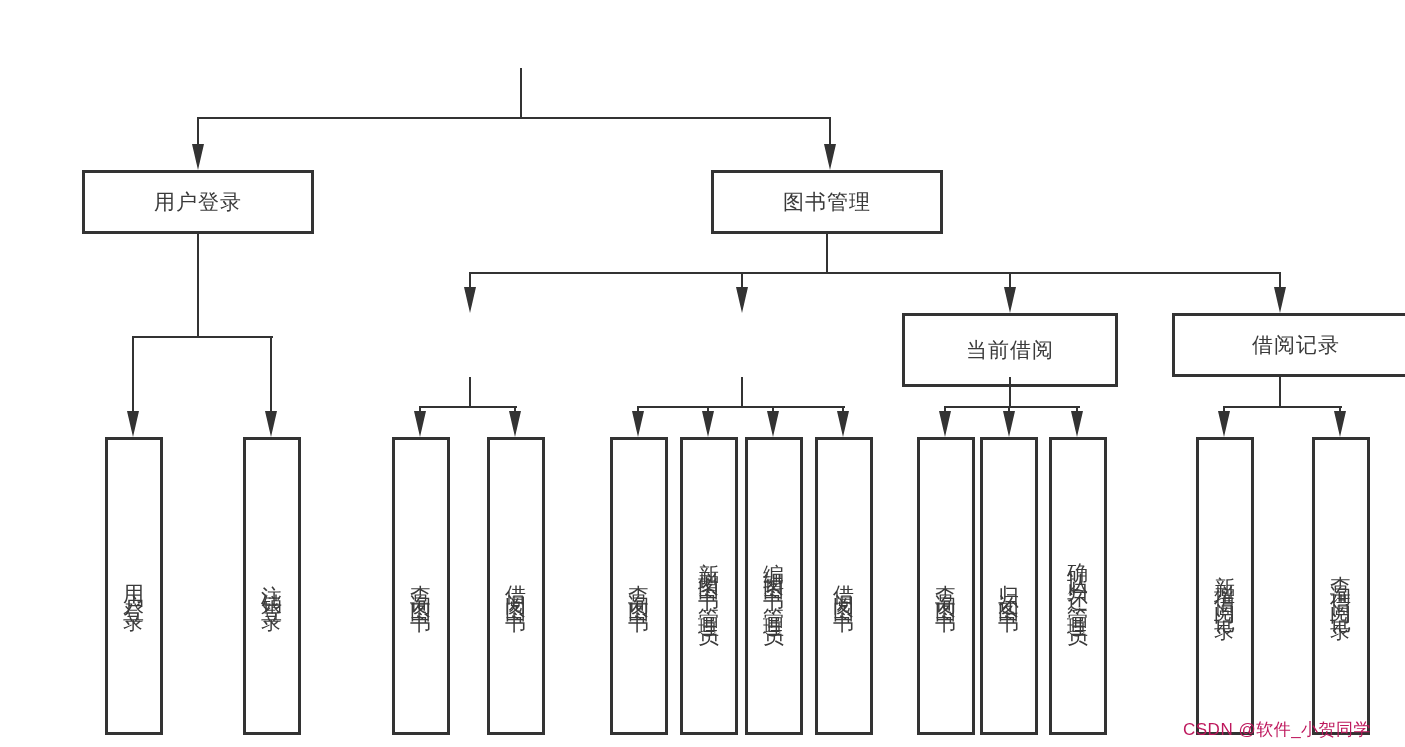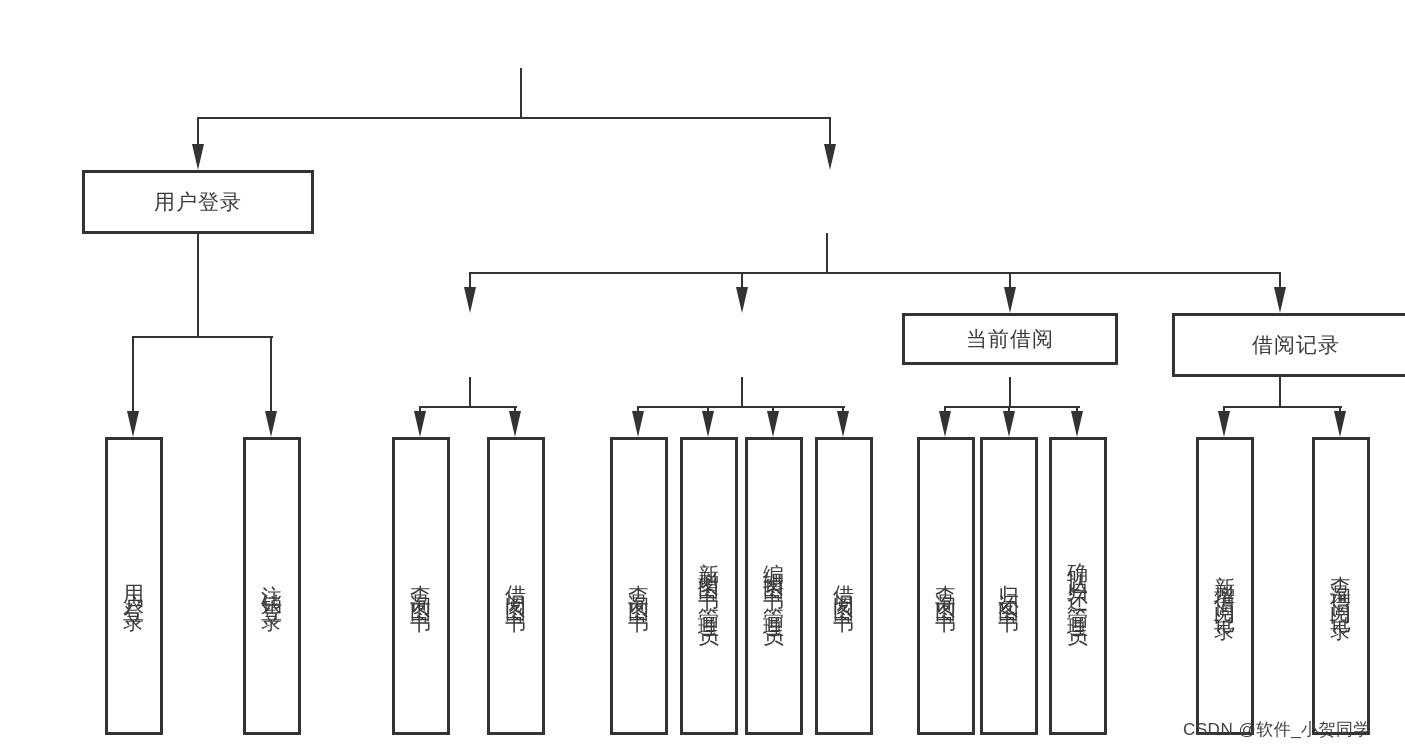--- a/index.html
+++ b/index.html
@@ -20,59 +20,62 @@
     font-size:21px; letter-spacing:9px; line-height:1.0; white-space:nowrap;
   }
   .line { position:absolute; background:#333333; }
   .arrow {
     position:absolute; width:0; height:0;
     border-left:6px solid transparent; border-right:6px solid transparent;
     border-top:26px solid #333333;
   }
   .watermark {
     position:absolute; left:1183px; top:718px;
-    font-size:17px; letter-spacing:0.5px; color:#404040; white-space:nowrap;
+    font-size:17px; letter-spacing:0.5px; color:#be185d; white-space:nowrap;
   }
 </style>
 </head>
 <body>
 
 <div class="stage">
 
 
   <div class="line" style="left:520px; top:68px; width:2px; height:49px;"></div>
   <div class="line" style="left:197px; top:117px; width:634px; height:2px;"></div>
   <div class="line" style="left:197px; top:119px; width:2px; height:27px;"></div>
   <div class="arrow" style="left:192px; top:144px;"></div>
   <div class="line" style="left:829px; top:119px; width:2px; height:27px;"></div>
   <div class="arrow" style="left:824px; top:144px;"></div>
 
   <div class="node" style="left:82px; top:170px; width:232px; height:64px;">
     <span class="hlabel">用户登录</span>
+  </div>
+  <div class="node" style="left:711px; top:170px; width:232px; height:64px;">
+    <span class="hlabel">图书管理</span>
   </div>
 
   <div class="line" style="left:197px; top:233px; width:2px; height:104px;"></div>
   <div class="line" style="left:132px; top:336px; width:141px; height:2px;"></div>
   <div class="line" style="left:132px; top:338px; width:2px; height:73px;"></div>
   <div class="arrow" style="left:127px; top:411px;"></div>
   <div class="line" style="left:270px; top:338px; width:2px; height:73px;"></div>
   <div class="arrow" style="left:265px; top:411px;"></div>
 
   <div class="line" style="left:826px; top:233px; width:2px; height:39px;"></div>
   <div class="line" style="left:469px; top:272px; width:812px; height:2px;"></div>
   <div class="line" style="left:469px; top:274px; width:2px; height:13px;"></div>
   <div class="arrow" style="left:464px; top:287px;"></div>
   <div class="line" style="left:741px; top:274px; width:2px; height:13px;"></div>
   <div class="arrow" style="left:736px; top:287px;"></div>
   <div class="line" style="left:1009px; top:274px; width:2px; height:13px;"></div>
   <div class="arrow" style="left:1004px; top:287px;"></div>
   <div class="line" style="left:1279px; top:274px; width:2px; height:13px;"></div>
   <div class="arrow" style="left:1274px; top:287px;"></div>
 
-  <div class="node" style="left:902px; top:313px; width:216px; height:52px;">
+  <div class="node" style="left:902px; top:313px; width:216px; height:74px;">
     <span class="hlabel">当前借阅</span>
   </div>
   <div class="node" style="left:1172px; top:313px; width:248px; height:64px;">
     <span class="hlabel">借阅记录</span>
   </div>
 
   <div class="line" style="left:469px; top:377px; width:2px; height:30px;"></div>
   <div class="line" style="left:419px; top:406px; width:98px; height:2px;"></div>
   <div class="line" style="left:419px; top:408px; width:2px; height:4px;"></div>
   <div class="arrow" style="left:414px; top:411px;"></div>

